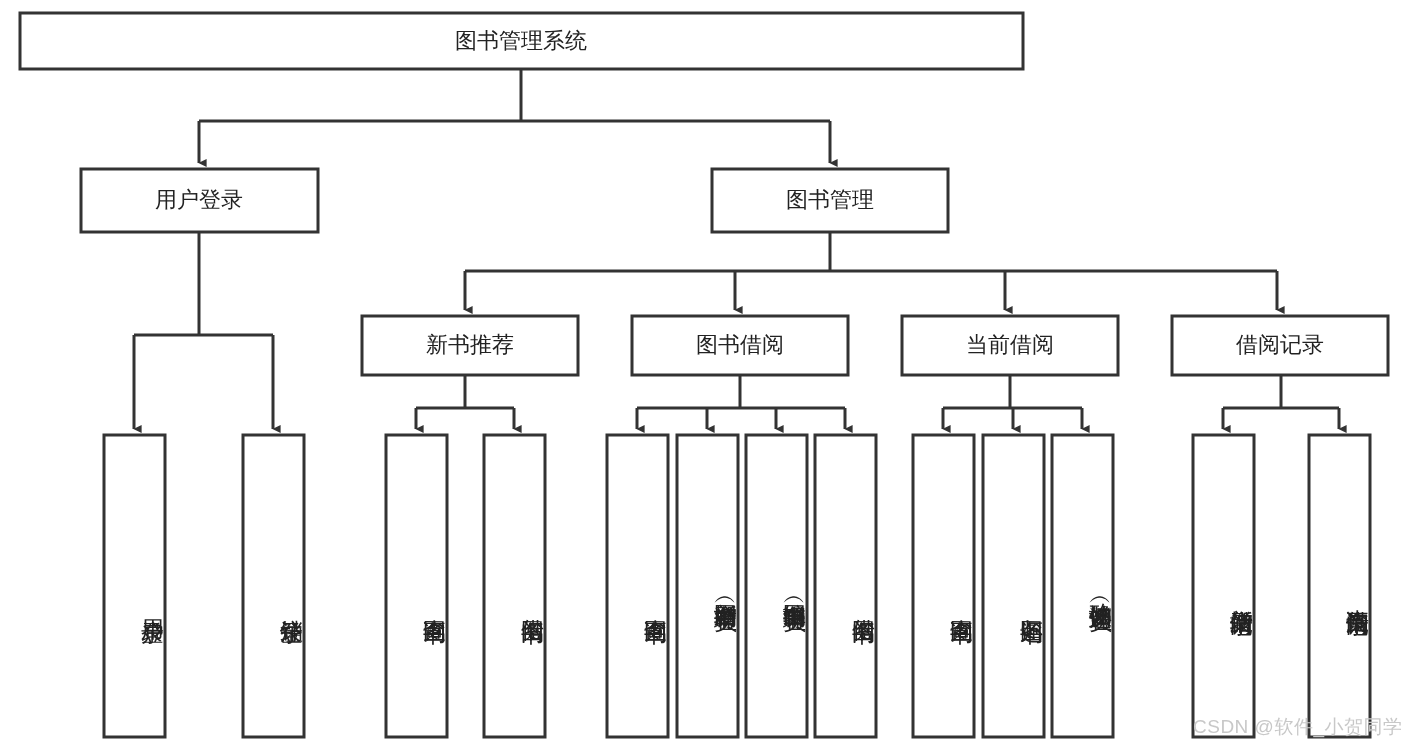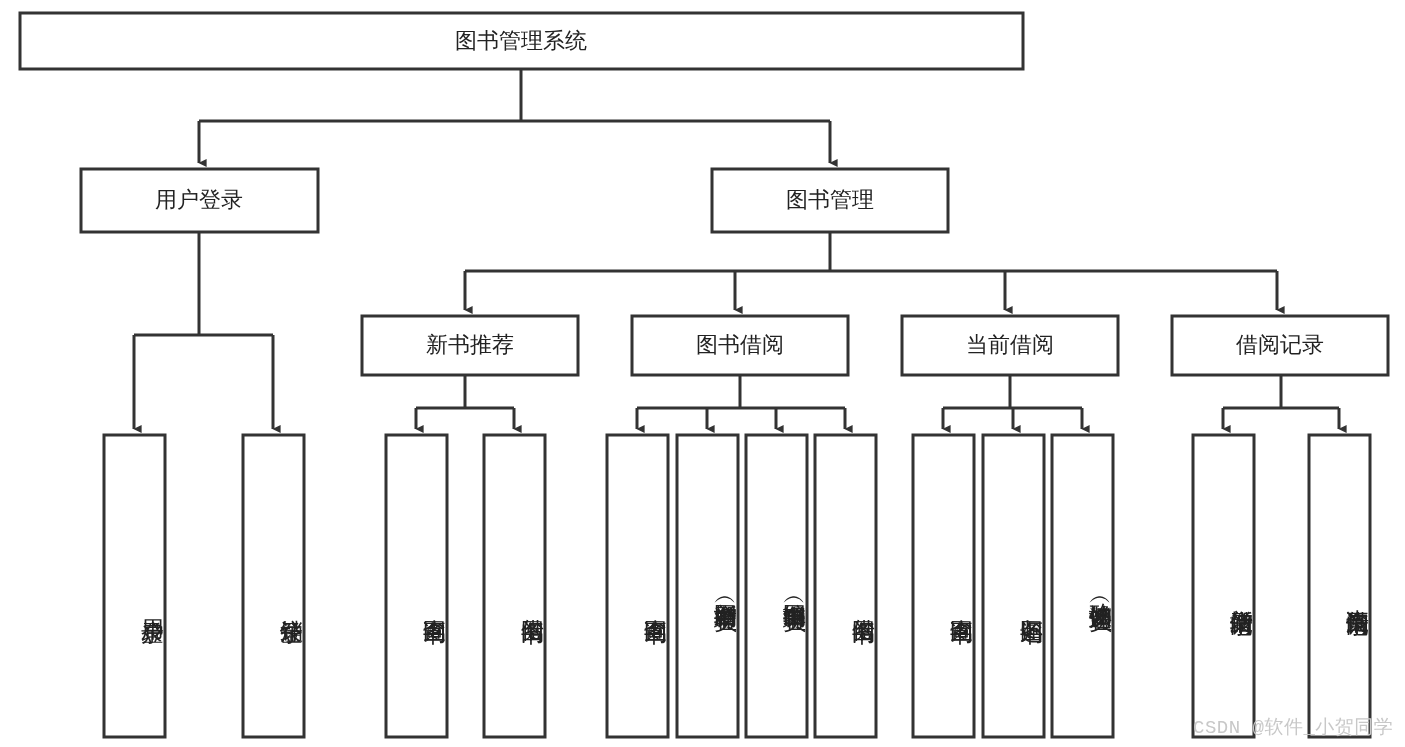--- a/index.html
+++ b/index.html
@@ -32,21 +32,21 @@
     color:#222222;
     white-space:nowrap;
     pointer-events:none;
   }
   .watermark{
     position:absolute;
     color:#c8c8c8;
     font-size:19px;
     letter-spacing:.5px;
     white-space:nowrap;
-    font-family:Liberation Mono, monospace;
+    font-family:Liberation Sans, sans-serif;
   }
 </style>
 </head>
 <body>
 
 <div id="diagram-root">
 
   <svg id="tree" viewBox="0 0 1405 747">
     <defs>
       <marker id="arrowhead" markerWidth="9" markerHeight="9" refX="4" refY="7.6" orient="auto" markerUnits="userSpaceOnUse">

